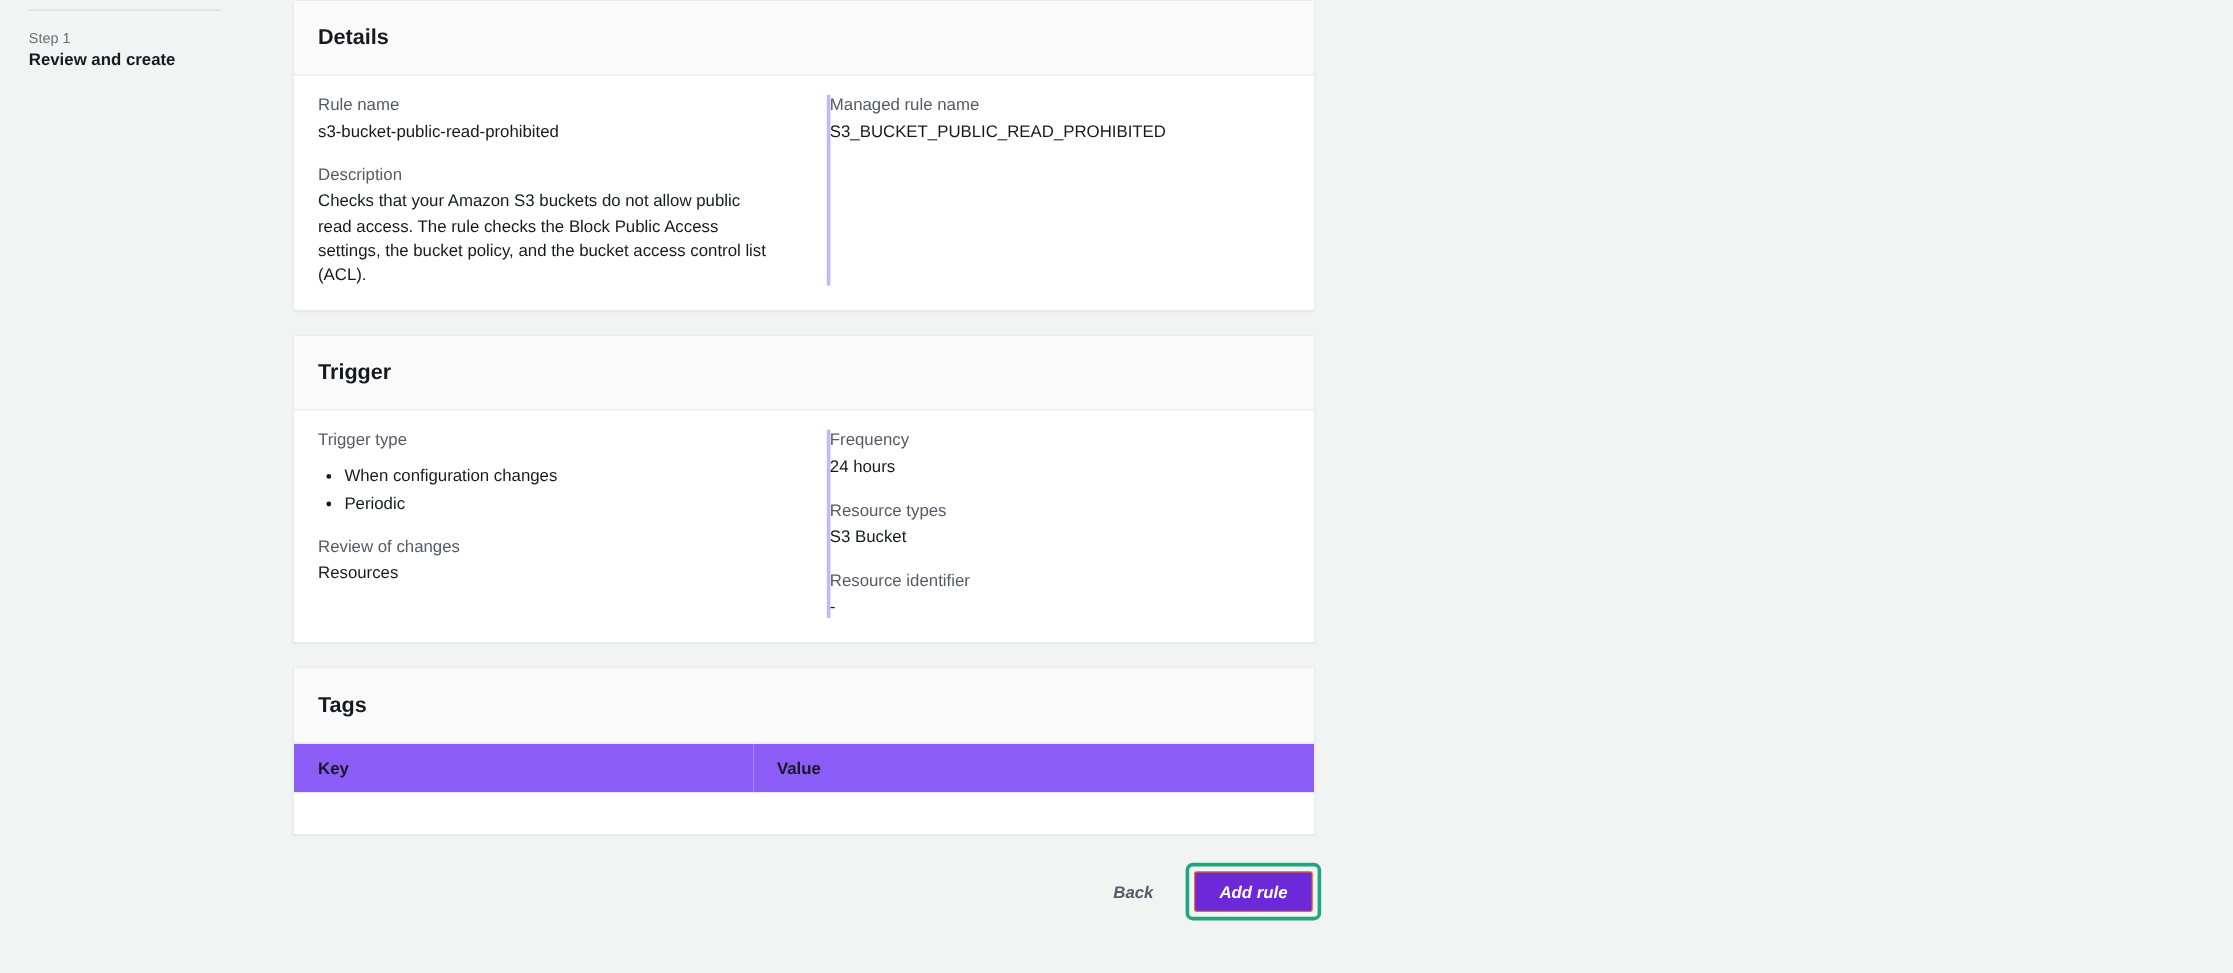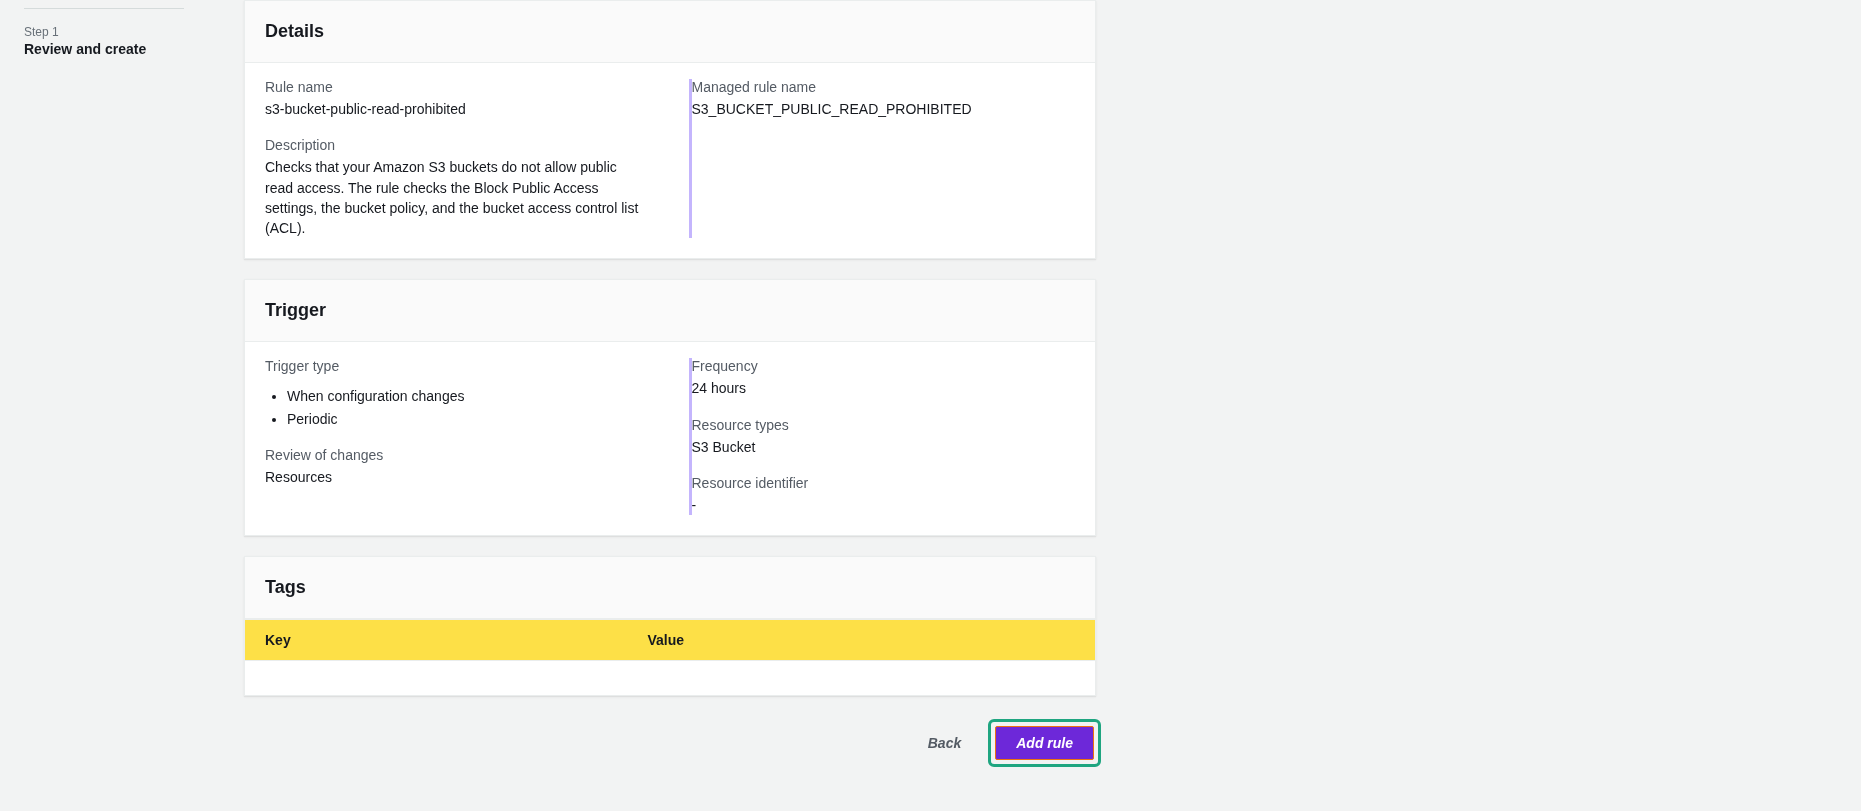--- a/index.html
+++ b/index.html
@@ -95,21 +95,21 @@
       width: 100%;
       border-collapse: collapse;
     }
     .tags-table th {
       text-align: left;
       font-weight: 700;
       font-size: 14px;
       color: #16191f;
       padding: 12px 20px;
       border-bottom: 1px solid #eaeded;
-      background: #fde047;
+      background: #8b5cf6;
     }
     .tags-table th:first-child { width: 45%; }
     .tags-empty {
       height: 34px;
       background: #fff;
     }
     .actions {
       display: flex;
       justify-content: flex-end;
       gap: 12px;

